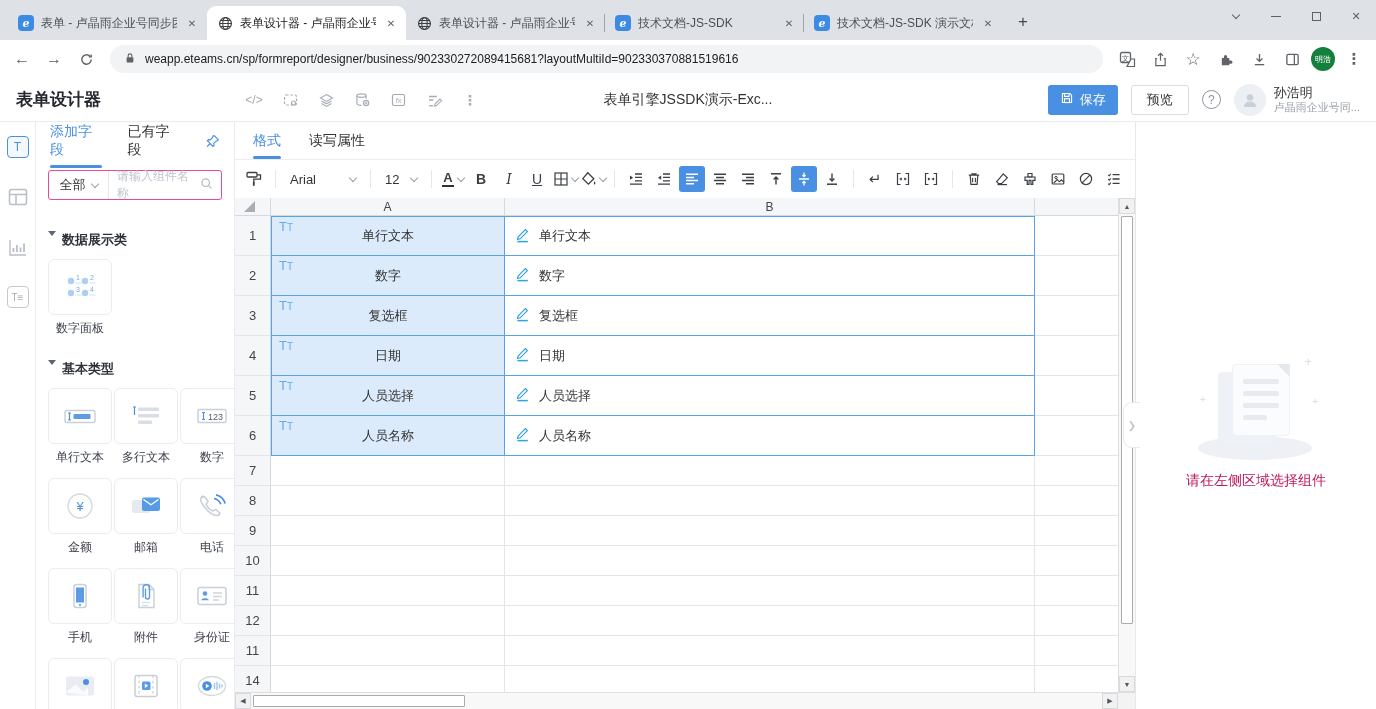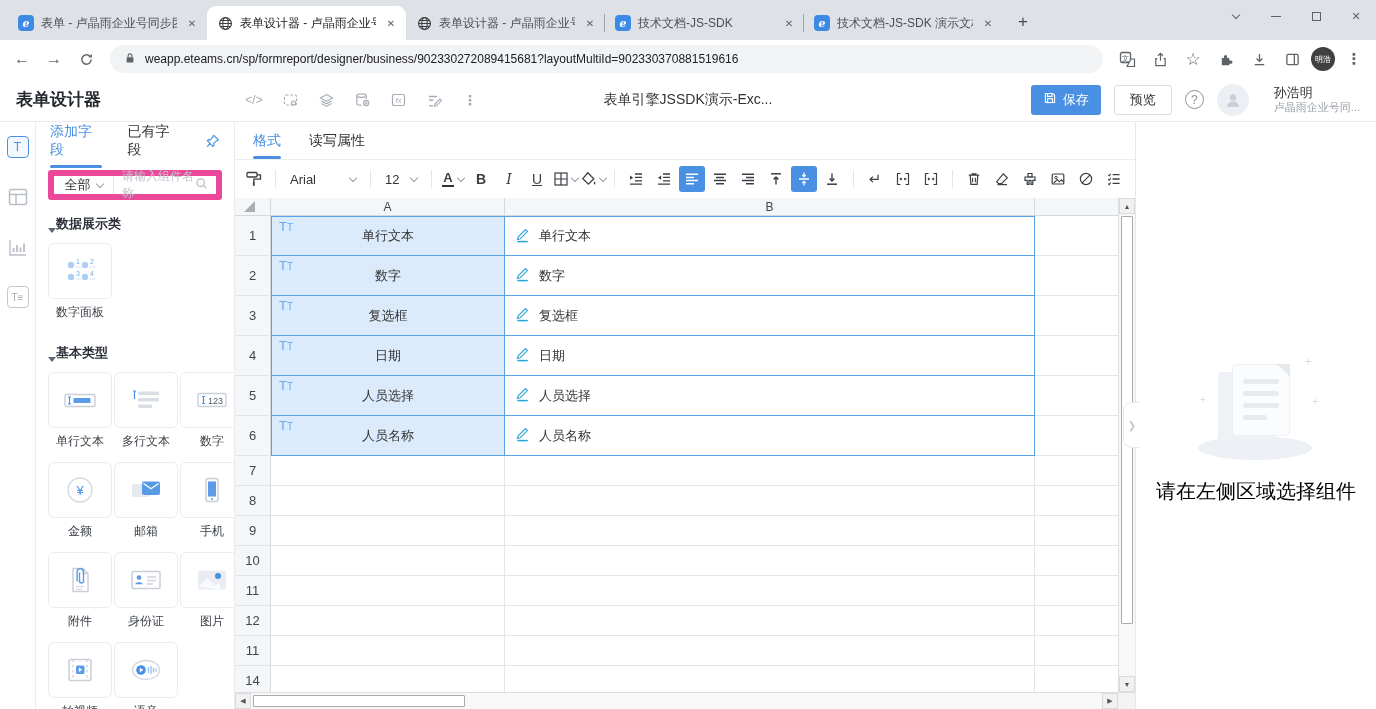--- a/index.html
+++ b/index.html
@@ -24,57 +24,57 @@
   .minline{width:10px;border-top:1.2px solid #5f6368;display:inline-block}
   .chev{width:6px;height:6px;border-right:1.4px solid #5f6368;border-bottom:1.4px solid #5f6368;transform:rotate(45deg);display:inline-block;margin-top:-3px}
 
   
   .btoolbar{height:38px;background:#fff;display:flex;align-items:center;padding:0 8px;gap:4px;flex:0 0 auto}
   .navbtn{width:28px;height:28px;display:grid;place-items:center;color:#5f6368;font-size:16px;border-radius:50%}
   .urlbar{flex:1;height:28px;background:#f1f3f4;border-radius:14px;display:flex;align-items:center;padding:0 14px;gap:9px;margin:0 6px;overflow:hidden}
   .url-text{font-size:12px;color:#202124;white-space:nowrap}
   .b-icons{display:flex;align-items:center;gap:5px}
   .bicon{width:28px;height:28px;display:grid;place-items:center;color:#5f6368;font-size:15px}
-  .avatar-mini{width:24px;height:24px;border-radius:50%;background:#404040;color:#fff;font-size:8px;display:grid;place-items:center;letter-spacing:0}
+  .avatar-mini{width:24px;height:24px;border-radius:50%;background:#15803d;color:#fff;font-size:8px;display:grid;place-items:center;letter-spacing:0}
 
   
   .appheader{height:44px;background:#fff;border-bottom:1px solid #e9ebee;display:flex;align-items:center;padding:0 16px;position:relative;flex:0 0 auto}
   .app-title{font-size:17px;font-weight:bold;color:#23272e}
   .hdr-icons{position:absolute;left:243px;display:flex;align-items:center;gap:14px;color:#a7acb4}
   .hicon{width:22px;height:22px;display:grid;place-items:center;font-size:12px}
   .doc-title{position:absolute;left:50%;transform:translateX(-50%);font-size:14px;color:#333}
   .hdr-right{margin-left:auto;display:flex;align-items:center;gap:13px}
   .save-btn{height:30px;background:#4a90e2;color:#fff;border:none;border-radius:3px;padding:0 12px;font-size:13px;display:flex;align-items:center;gap:6px;font-family:inherit}
   .preview-btn{height:30px;background:#fff;border:1px solid #dadde1;border-radius:3px;color:#333;padding:0 15px;font-size:13px;font-family:inherit}
   .help-circle{width:19px;height:19px;border:1.5px solid #8d939c;border-radius:50%;color:#8d939c;font-size:12px;display:grid;place-items:center}
-  .user{display:flex;align-items:center;gap:25px}
+  .user{display:flex;align-items:center;gap:8px}
   .avatar-big{width:32px;height:32px;border-radius:50%;background:#eceff3;display:grid;place-items:center}
   .uname{font-size:13px;color:#333;line-height:15px}
   .uorg{font-size:11px;color:#9aa0a8;line-height:14px}
 
   
   .workspace{flex:1;display:flex;min-height:0;position:relative}
 
   .rail{width:36px;border-right:1px solid #ecedef;display:flex;flex-direction:column;align-items:center;padding-top:14px;gap:28px;flex:0 0 auto}
   .railbtn{width:22px;height:22px;border:1.4px solid #c3c8cf;border-radius:4px;display:grid;place-items:center;color:#a7acb4;font-size:12px}
   .railbtn.active{border-color:#4a90e2;color:#4a90e2;background:#f3f8fe}
   .railbtn.noborder{border:none}
 
   .fpanel{width:199px;border-right:1px solid #e9ebee;display:flex;flex-direction:column;flex:0 0 auto;overflow:hidden}
   .panel-tabs{height:38px;display:flex;align-items:center;padding:0 14px;gap:26px;font-size:14px;position:relative;flex:0 0 auto}
   .ptab{color:#333;position:relative;padding:9px 0}
   .ptab.active{color:#4a90e2}
   .ptab.active::after{content:"";position:absolute;left:0;right:0;bottom:0;height:3px;background:#4a90e2;border-radius:2px}
   .pin{margin-left:auto;display:grid;place-items:center}
-  .filter-row{margin:10px 12px 0;height:30px;border:6px solid #ec4899;border-radius:3px;display:flex;flex:0 0 auto}
+  .filter-row{margin:10px 12px 16px;height:30px;border:1px solid #ec4899;border-radius:3px;display:flex;flex:0 0 auto}
   .filter-all{width:60px;display:flex;align-items:center;justify-content:center;gap:6px;font-size:13px;color:#333;border-right:1px solid #e3e6ea}
   .chev-sm{width:6px;height:6px;border-right:1.3px solid #9aa0a6;border-bottom:1.3px solid #9aa0a6;transform:rotate(45deg);margin-top:-3px}
   .psearch{flex:1;display:flex;align-items:center;justify-content:space-between;padding:0 8px;font-size:12px;color:#bfc5cc}
   .psections{flex:1;overflow:hidden;padding:0 12px}
-  .psec-head{margin-top:15px;margin-bottom:10px;display:flex;align-items:flex-end;font-size:13px;color:#2c313a;font-weight:bold}
+  .psec-head{margin-top:15px;margin-bottom:10px;display:flex;align-items:flex-start;gap:6px;font-size:13px;color:#2c313a;font-weight:bold}
   .caret-down{width:0;height:0;border-left:4px solid transparent;border-right:4px solid transparent;border-top:5px solid #5c6674}
   .pcards{display:grid;grid-template-columns:repeat(3,1fr);column-gap:2px;row-gap:4px}
   .pitem{display:flex;flex-direction:column;align-items:center}
   .pcard{width:64px;height:56px;background:#fff;border:1px solid #ececee;border-radius:6px;display:grid;place-items:center}
   .plabel{font-size:12px;color:#3d424a;margin:5px 0 8px;white-space:nowrap}
 
   
   .editor{flex:1;min-width:0;display:flex;flex-direction:column}
   .etabs{height:38px;border-bottom:1px solid #ededee;display:flex;align-items:stretch;padding:0 18px;gap:28px;flex:0 0 auto}
   .etab{display:flex;align-items:center;font-size:14px;color:#333;position:relative}
@@ -127,21 +127,21 @@
   
   .inspector{width:241px;flex:0 0 auto;border-left:1px solid #e6e8ea;background:#fff;display:flex;flex-direction:column;align-items:center}
   .empty-wrap{margin-top:238px;display:flex;flex-direction:column;align-items:center}
   .illus{position:relative;width:120px;height:92px}
   .doc-back{position:absolute;left:22px;top:12px;width:58px;height:72px;background:#eef1f5;border-radius:4px}
   .doc-front{position:absolute;left:36px;top:4px;width:58px;height:72px;background:#fbfcfd;border:1px solid #eef1f5;border-radius:4px;padding:14px 0 0 10px}
   .doc-front::after{content:"";position:absolute;right:-1px;top:-1px;width:0;height:0;border-left:13px solid transparent;border-top:13px solid #e4e9ee}
   .dline{height:5px;background:#e7ebf0;border-radius:2px;margin-bottom:7px}
   .shadow{position:absolute;left:2px;bottom:-8px;width:114px;height:24px;background:#edf1f5;border-radius:50%}
   .plus{position:absolute;color:#d8dee4;font-size:13px}
-  .empty-text{margin-top:26px;font-size:20px;color:#000000}
+  .empty-text{margin-top:20px;font-size:14px;color:#be185d}
   .collapse-handle{position:absolute;right:236px;top:280px;width:17px;height:46px;background:#fff;border:1px solid #e7e9eb;border-right:none;border-radius:9px 0 0 9px;display:flex;align-items:center;justify-content:center;color:#c2c7cd;font-size:10px;z-index:5}
 </style>
 </head>
 <body>
 
 <div class="screen">
 
   <div class="chrome">
     <div class="tabs">
         <div class="tab">
@@ -455,20 +455,29 @@
                     <rect x="4" y="9" width="18" height="13" rx="2" fill="#e5eaf0"></rect>
                     <rect x="14" y="6.5" width="18" height="13.5" rx="2" fill="#579ae6"></rect>
                     <path d="M15.5 8.5l7.5 5.2 7.5-5.2" stroke="#fff" stroke-width="1.3" fill="none"></path>
                   </svg>
                 </div>
                 <div class="plabel">邮箱</div>
               </div>
               <div class="pitem">
                 <div class="pcard">
                   <svg width="36" height="30" viewBox="0 0 36 30">
+                    <path d="M8 5.5c-2.2 2.2-1.4 6 2.8 11s8.8 8 11.8 8c1.6 0 2.8-.9 3.4-2.4l-4.2-3.6-3 1.5c-2.6-1.1-5.6-4.2-6.7-6.8l2-3-3.6-4.6c-1 0-1.8.4-2.5 1z" fill="none" stroke="#c9cfd8" stroke-width="1.5"></path>
+                    <path d="M20 7.5c3 .6 5.8 3 6.8 5.8M22 3.8c4.2 1 8 4.6 9.2 8.8" stroke="#4a90e2" stroke-width="1.7" fill="none"></path>
+                  </svg>
+                </div>
+                <div class="plabel">电话</div>
+              </div>
+              <div class="pitem">
+                <div class="pcard">
+                  <svg width="36" height="30" viewBox="0 0 36 30">
                     <rect x="12" y="3.5" width="12" height="23" rx="2.5" fill="none" stroke="#c9cfd8" stroke-width="1.5"></rect>
                     <rect x="14" y="6.5" width="8" height="15" fill="#5b9be8"></rect>
                     <circle cx="18" cy="24" r="1.1" fill="#5b9be8"></circle>
                   </svg>
                 </div>
                 <div class="plabel">手机</div>
               </div>
               <div class="pitem">
                 <div class="pcard">
                   <svg width="36" height="30" viewBox="0 0 36 30">

